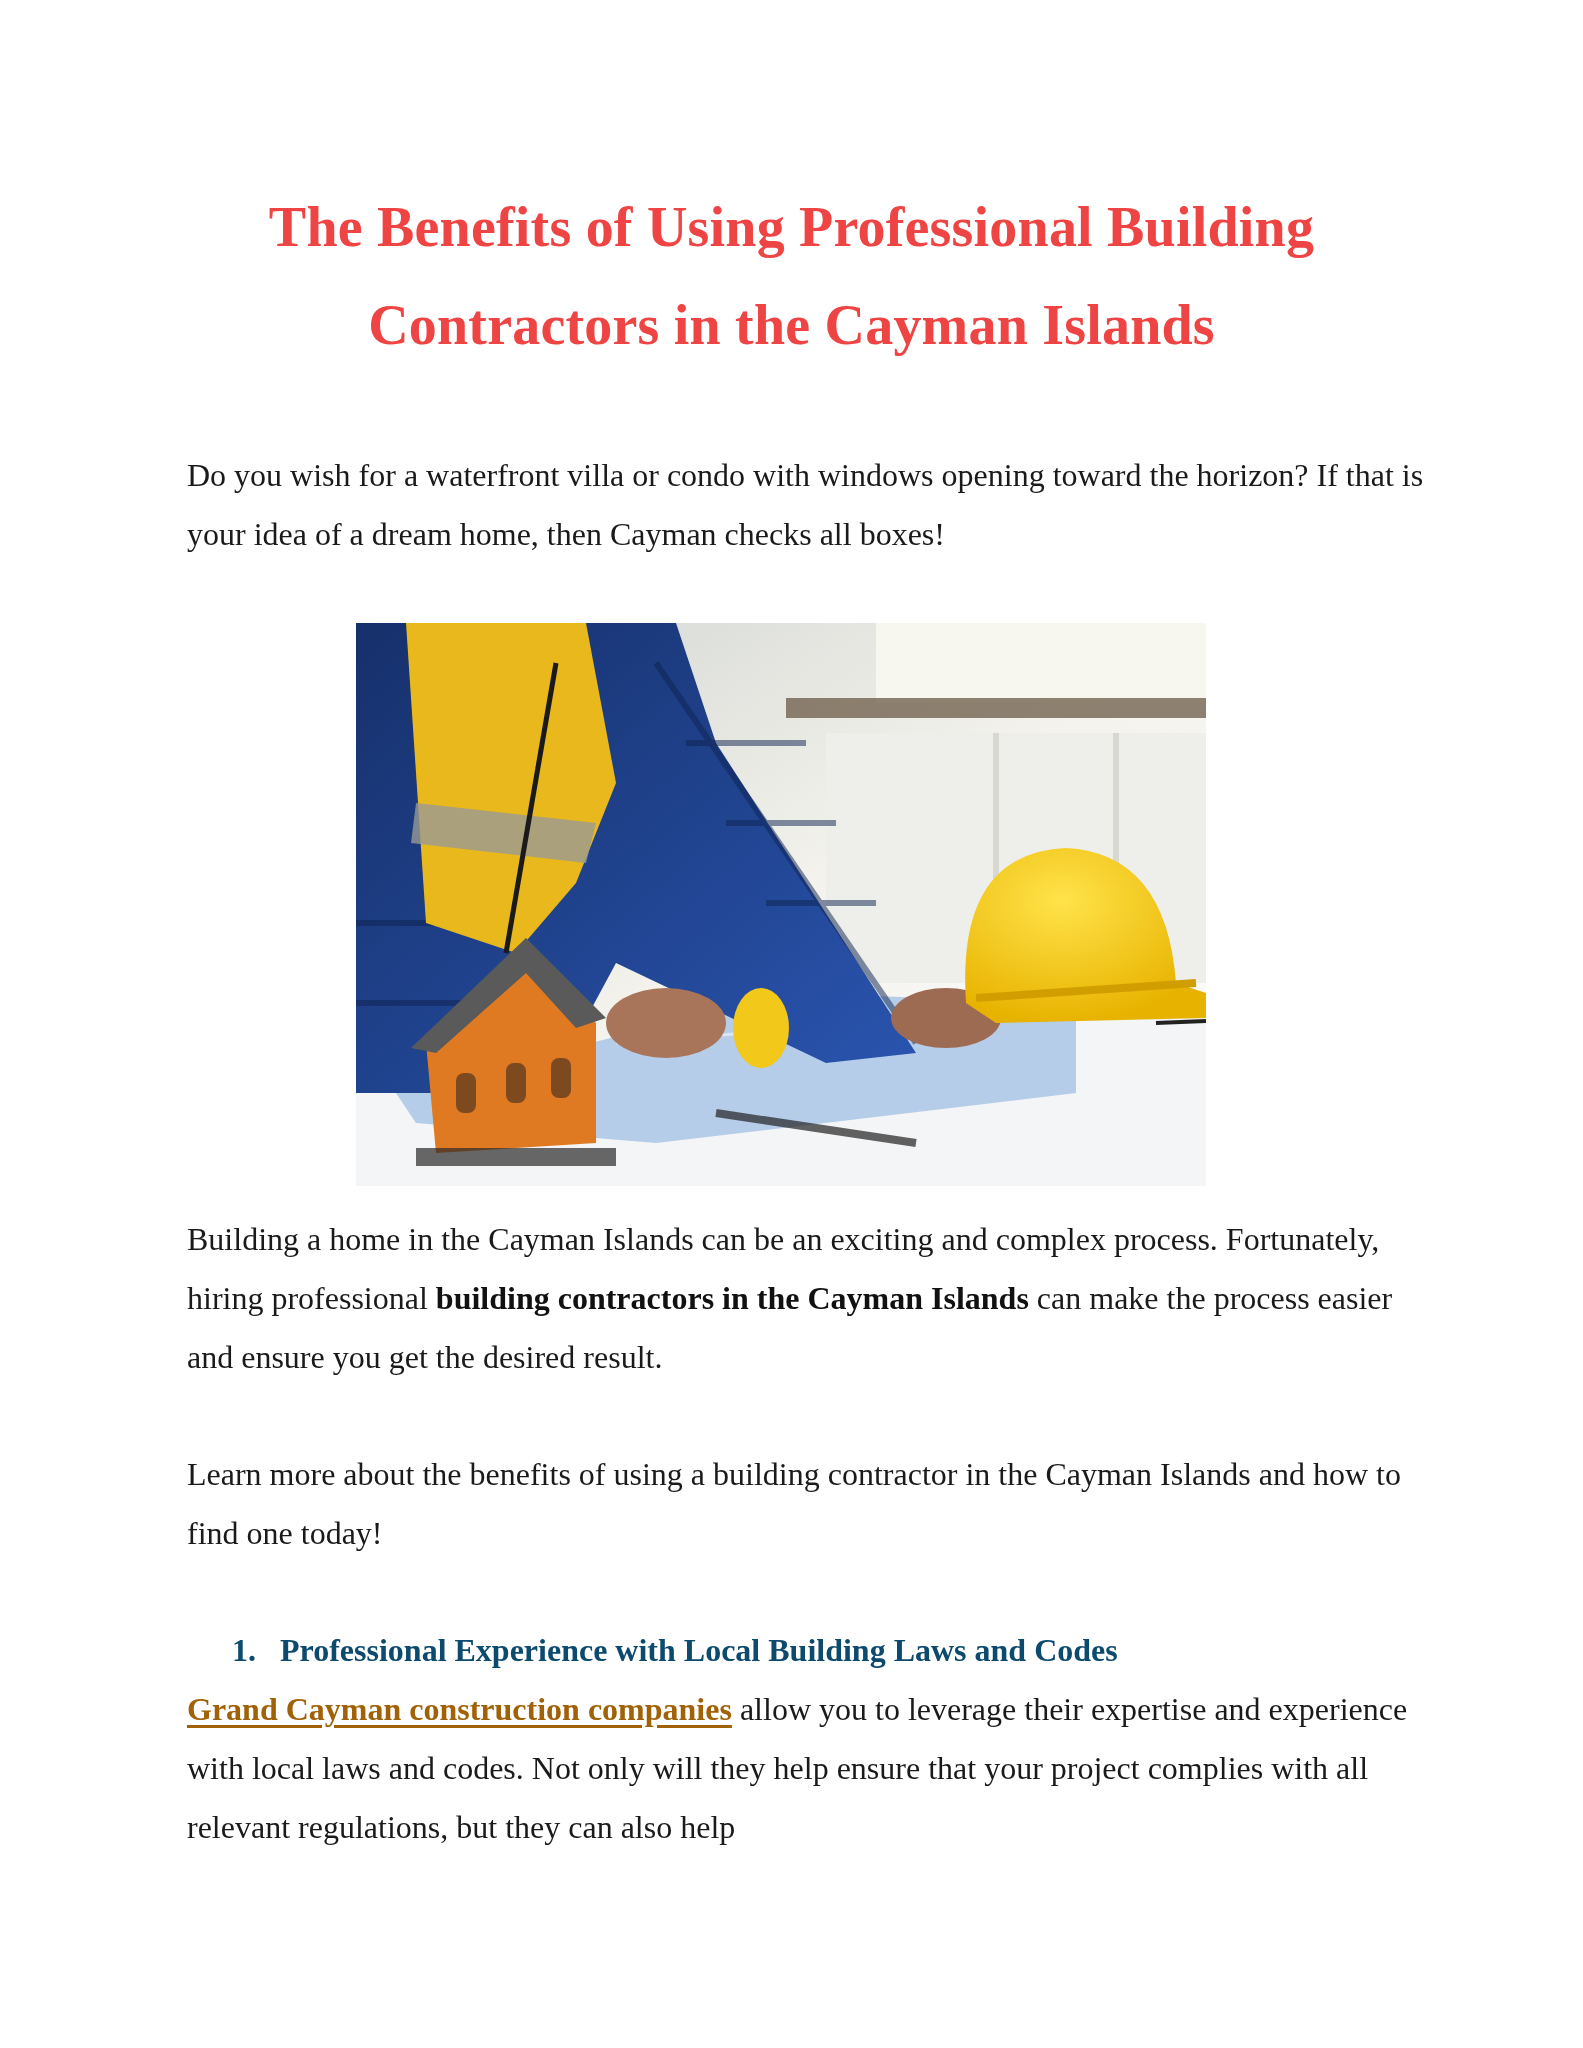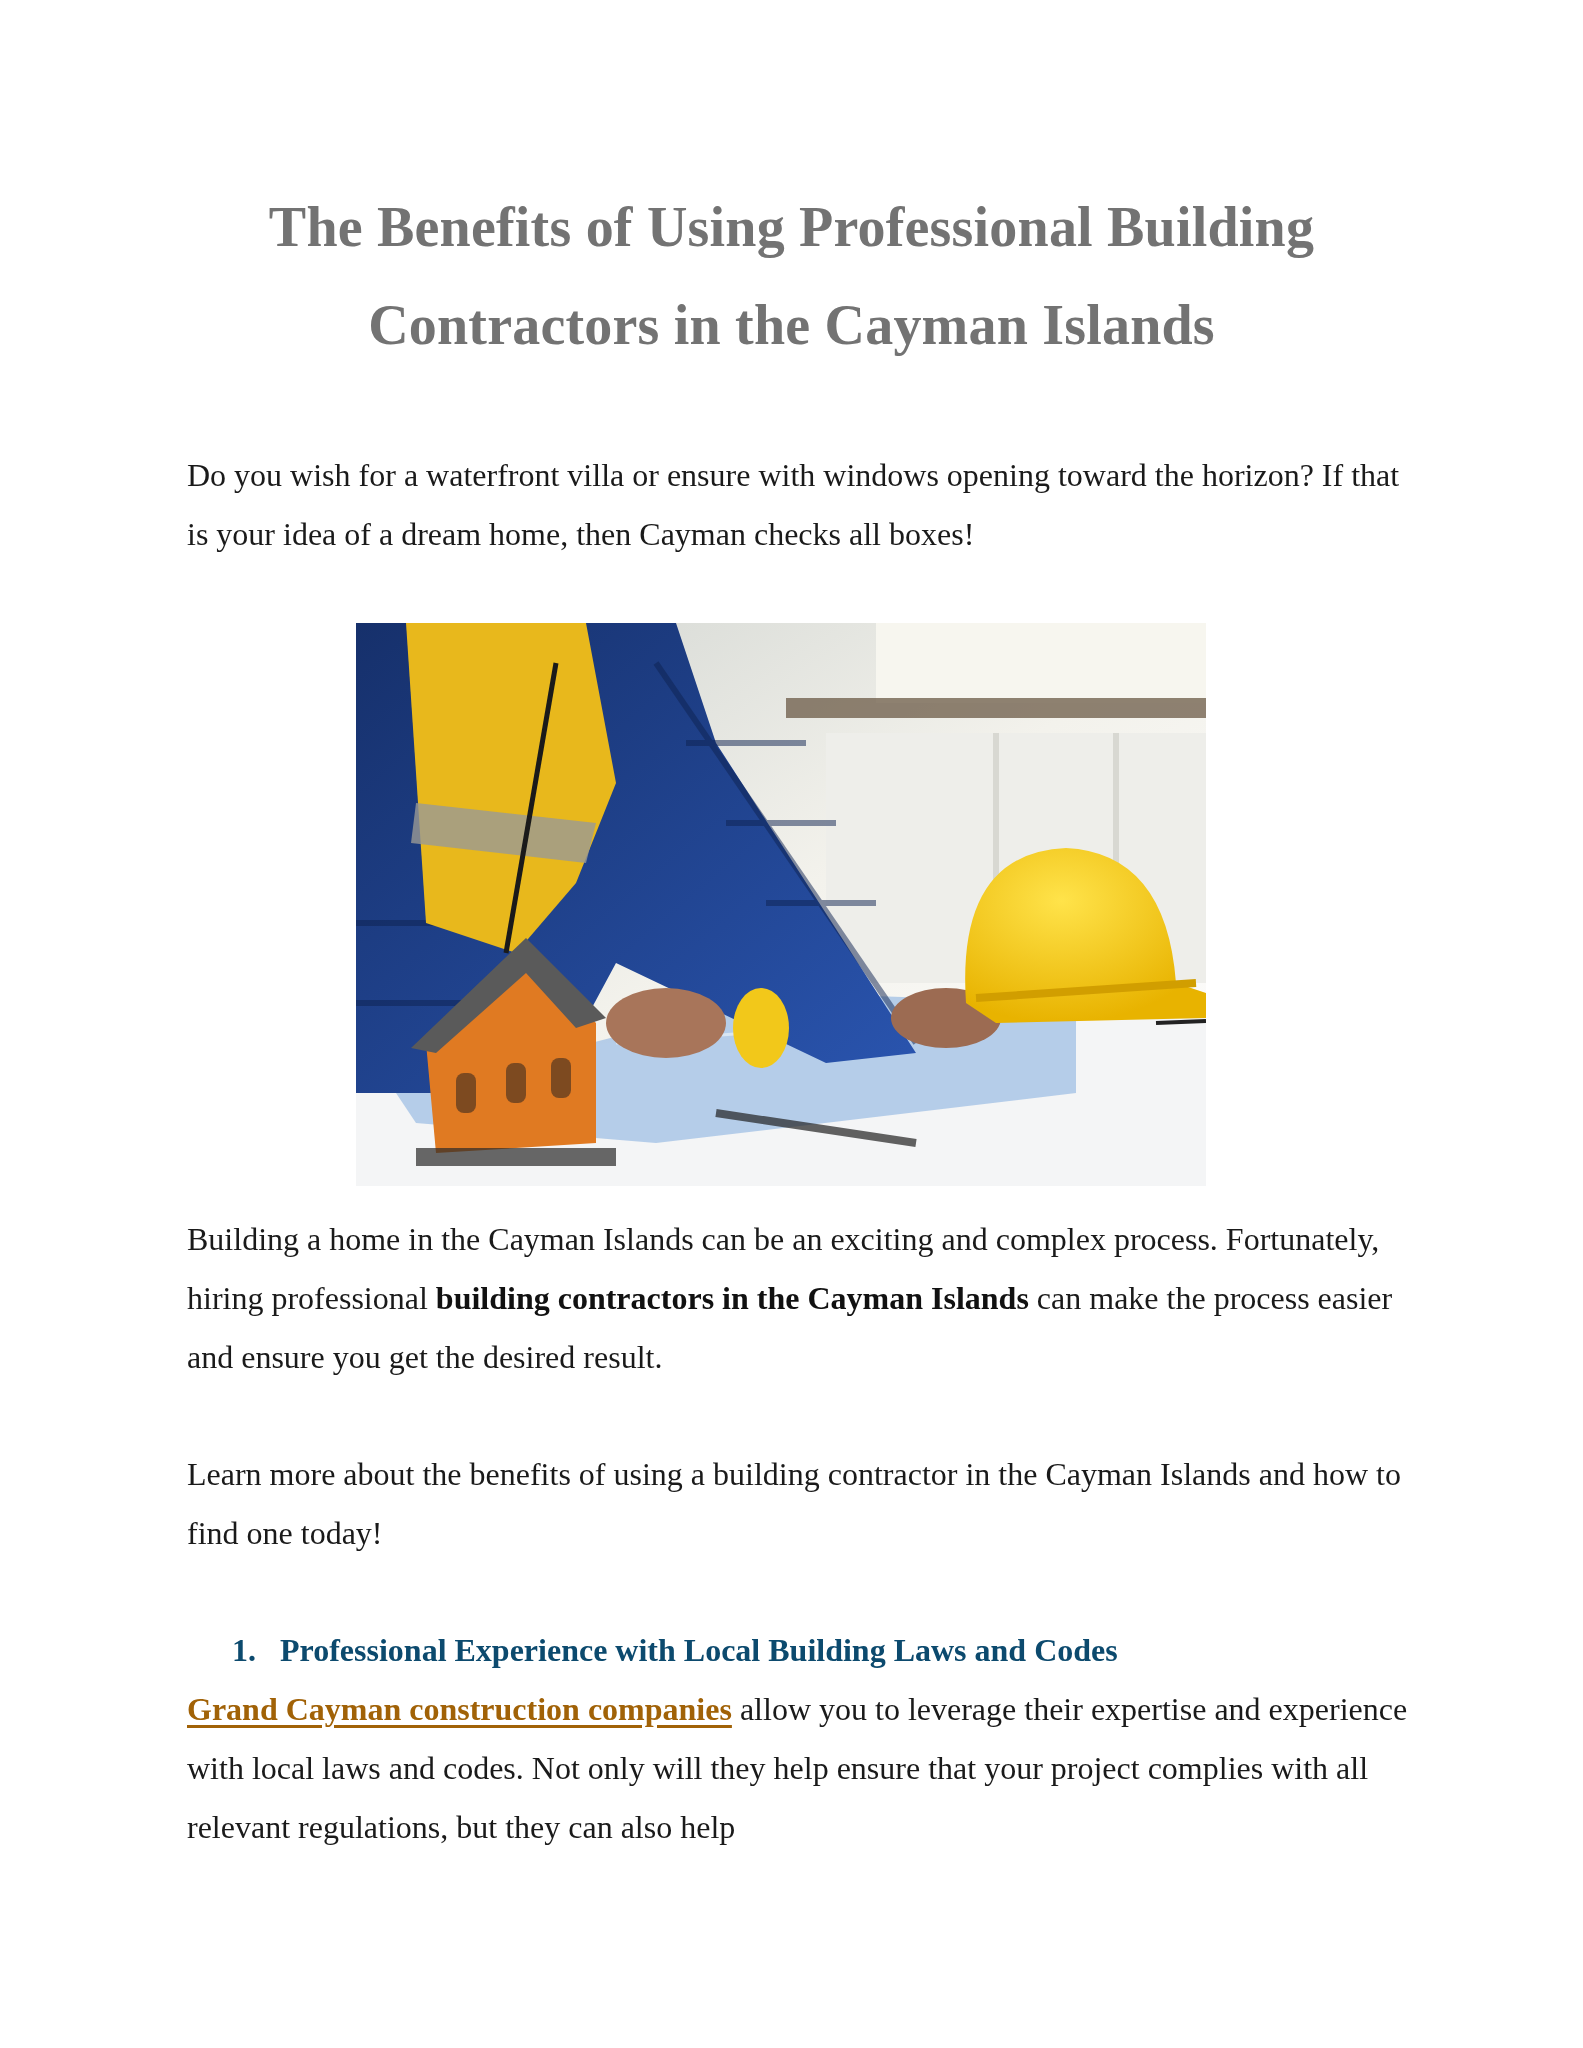--- a/index.html
+++ b/index.html
@@ -1,21 +1,21 @@
 <!DOCTYPE html>
 <html><head>
 <meta charset="utf-8">
 <style>
   html, body { margin: 0; padding: 0; background: #ffffff; }
   body { width: 1583px; height: 2048px; position: relative; overflow: hidden;
          font-family: "Liberation Serif", "DejaVu Serif", serif; color: #111111; }
   .page { position: absolute; left: 0; top: 0; width: 1583px; height: 2048px; }
   .title { position: absolute; left: 150px; width: 1283px; top: 178px; margin: 0;
            text-align: center; font-size: 56px; font-weight: bold; line-height: 98px;
-           color: #737373; letter-spacing: 0.2px; }
+           color: #ef4444; letter-spacing: 0.2px; }
   .para { position: absolute; left: 187px; width: 1240px; margin: 0;
           font-size: 32px; line-height: 59px; color: #1a1a1a; }
   .p1 { top: 446px; }
   .p2 { top: 1210px; }
   .p3 { top: 1445px; }
   .p4 { top: 1680px; }
   .bold { font-weight: bold; color: #111; }
   .link { color: #a16207; font-weight: bold; text-decoration: underline; text-underline-offset: 5px; }
   .heading { position: absolute; left: 232px; top: 1621px; margin: 0; font-size: 32px;
              font-weight: bold; line-height: 59px; color: #0c4a6e; }
@@ -23,21 +23,21 @@
   .photo { position: absolute; left: 356px; top: 623px; width: 850px; height: 563px; overflow: hidden; }
   .photo svg { display: block; width: 100%; height: 100%; }
 </style>
 </head>
 <body>
 
 <div class="page">
 
   <h1 class="title">The Benefits of Using Professional Building Contractors in the Cayman Islands</h1>
 
-  <p class="para p1">Do you wish for a waterfront villa or ensure with windows opening toward the horizon? If that is your idea of a dream home, then Cayman checks all boxes!</p>
+  <p class="para p1">Do you wish for a waterfront villa or condo with windows opening toward the horizon? If that is your idea of a dream home, then Cayman checks all boxes!</p>
 
   <div class="photo">
     <svg viewBox="0 0 850 563" preserveAspectRatio="none">
       <defs>
         <linearGradient id="bg" x1="0" y1="0" x2="1" y2="1">
           <stop offset="0" stop-color="#cfd3cf"></stop>
           <stop offset="0.5" stop-color="#f3f2ec"></stop>
           <stop offset="1" stop-color="#ffffff"></stop>
         </linearGradient>
         <linearGradient id="shirt" x1="0" y1="0" x2="1" y2="1">

